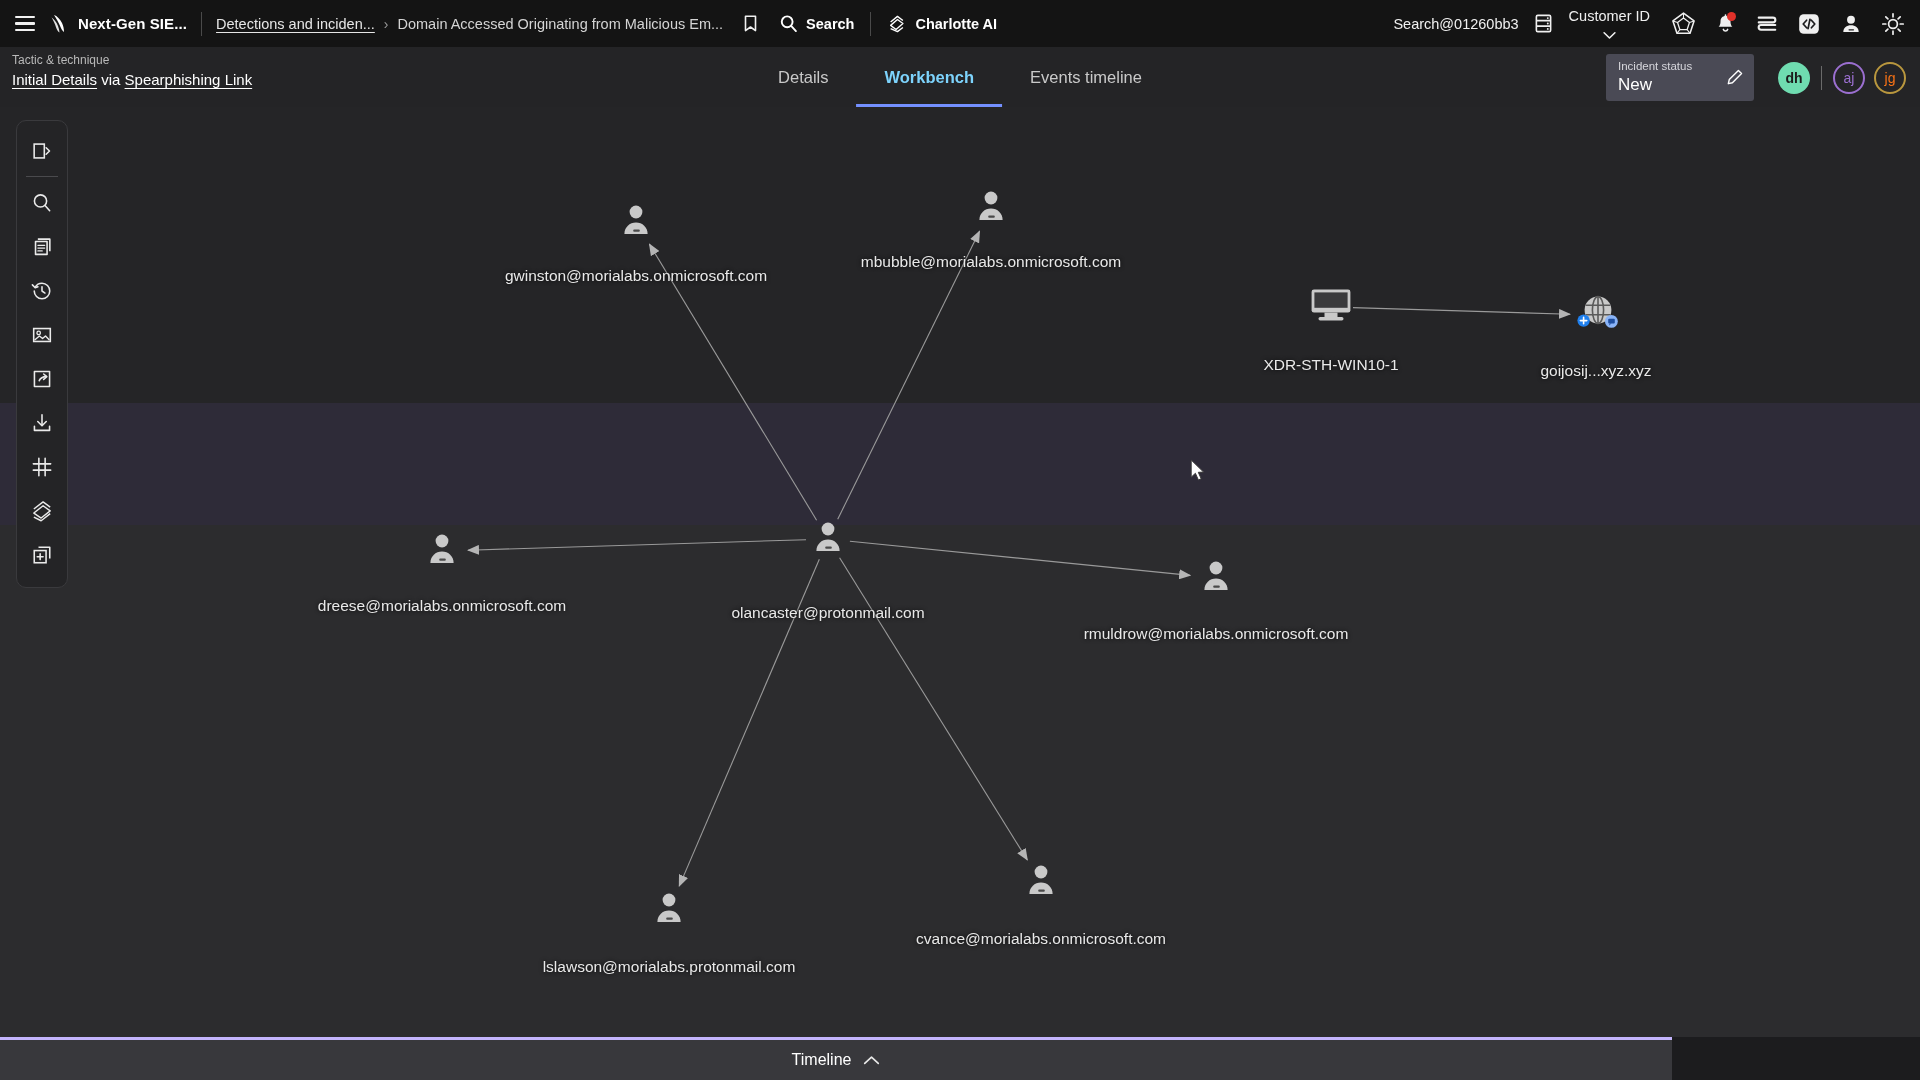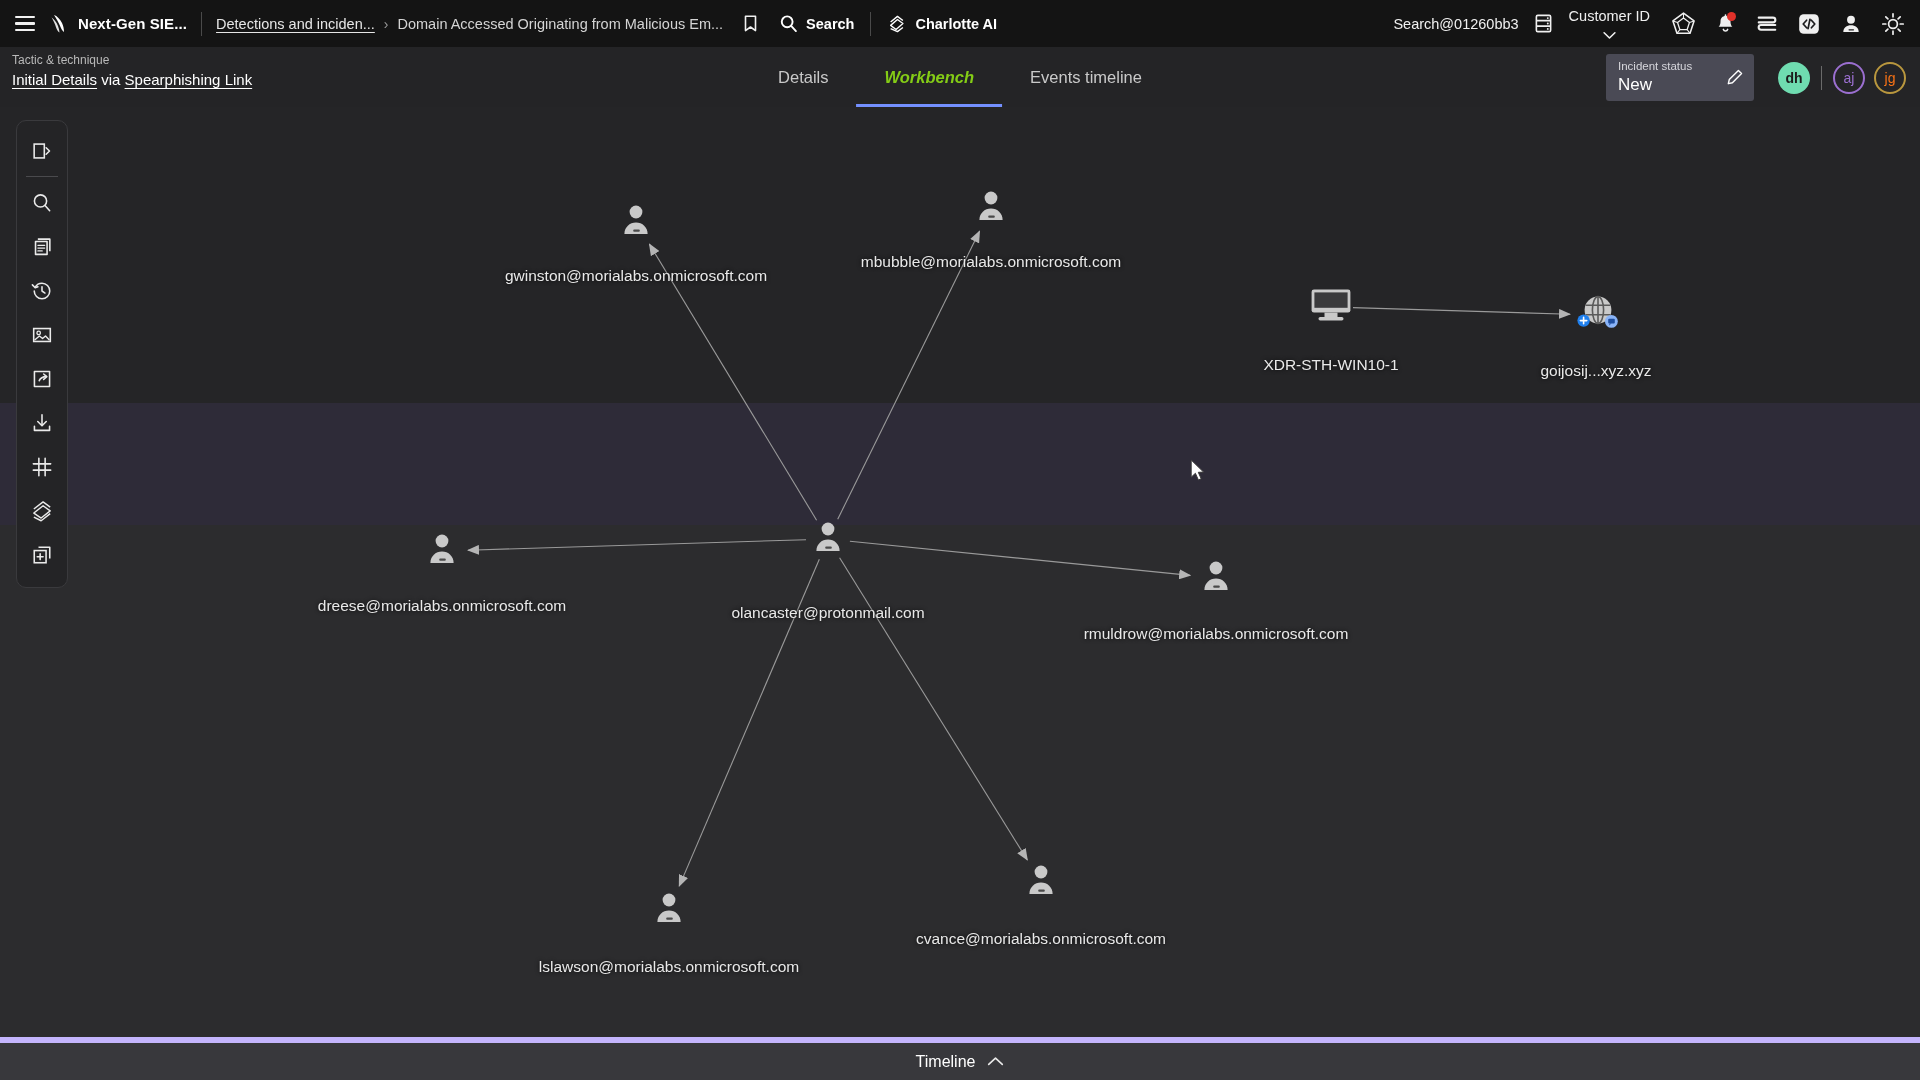--- a/index.html
+++ b/index.html
@@ -56,21 +56,21 @@
   .tactic { position: absolute; left: 12px; top: 6px; }
   .tactic-label { color: #b9b9b9; font-size: 12px; line-height: 15px; }
   .tactic-value { color: #fff; font-size: 15px; line-height: 20px; margin-top: 2px; white-space: nowrap; }
   .tactic-value a { color: #fff; text-decoration: underline; text-underline-offset: 3px; cursor: pointer; }
   .tabs { position: absolute; left: 50%; transform: translateX(-50%); top: 0; height: 60px; display: flex; align-items: stretch; gap: 0; }
   .tab {
     display: flex; align-items: center; justify-content: center;
     padding: 0 28px; font-size: 16.5px; color: #c9c9c9; cursor: pointer;
     position: relative; white-space: nowrap;
   }
-  .tab.active { color: #84cc16; font-weight: 700; font-style: italic; }
+  .tab.active { color: #7dd3fc; font-weight: 700; }
   .tab.active::after {
     content: ""; position: absolute; left: 0; right: 0; bottom: 0;
     height: 3px; background: #7490ff;
   }
   .status-cluster { position: absolute; right: 14px; top: 7px; display: flex; align-items: center; gap: 0; }
   .status-chip {
     background: #4a4a55; border-radius: 3px; width: 148px; height: 47px;
     padding: 5px 10px 13px 12px; position: relative; cursor: pointer; margin-right: 24px;
   }
   .status-chip-label { color: #d6d6dc; font-size: 11.5px; line-height: 14px; }
@@ -113,22 +113,22 @@
     padding: 8px 0 10px; z-index: 30;
   }
   .tool {
     width: 40px; height: 44px; display: flex; align-items: center; justify-content: center;
     cursor: pointer;
   }
   .tool-sep { width: 32px; height: 1px; background: #4a4a4d; margin: 3px 0 4px; }
 
   
   .timeline-bar {
-    position: absolute; left: 0; bottom: 0; width: 1920px; height: 43px;
-    background: #38383c; border-top: 6px solid #c4b5fd;
+    position: absolute; left: 0; bottom: 0; width: 1672px; height: 43px;
+    background: #38383c; border-top: 3px solid #c4b5fd;
     display: flex; align-items: center; justify-content: center; gap: 12px;
     cursor: pointer; z-index: 40;
   }
   .timeline-bar .tl-text { color: #fff; font-size: 16px; }
 
   
   .cursor { position: absolute; z-index: 50; pointer-events: none; }
 </style>
 </head>
 <body>
@@ -335,21 +335,21 @@
             <circle cx="15" cy="8" r="6.4" fill="#c9c9c9"></circle>
             <path d="M3.4 30c0-6.6 5.2-11.4 11.6-11.4S26.6 23.4 26.6 30z" fill="#c9c9c9"></path>
             <rect x="12.2" y="25.6" width="6.6" height="2.2" rx="1" fill="#4a4a4a"></rect>
           </svg></div>
         <div class="node-label" style="left: 1216px; top: 518px;">rmuldrow@morialabs.onmicrosoft.com</div>
         <div class="node" style="left: 669px; top: 803px;"><svg width="30" height="32" viewBox="0 0 30 32">
             <circle cx="15" cy="8" r="6.4" fill="#c9c9c9"></circle>
             <path d="M3.4 30c0-6.6 5.2-11.4 11.6-11.4S26.6 23.4 26.6 30z" fill="#c9c9c9"></path>
             <rect x="12.2" y="25.6" width="6.6" height="2.2" rx="1" fill="#4a4a4a"></rect>
           </svg></div>
-        <div class="node-label" style="left: 669px; top: 851px;">lslawson@morialabs.onmicrosoft.com</div>
+        <div class="node-label" style="left: 669px; top: 851px;">lslawson@morialabs.protonmail.com</div>
         <div class="node" style="left: 1041px; top: 775px;"><svg width="30" height="32" viewBox="0 0 30 32">
             <circle cx="15" cy="8" r="6.4" fill="#c9c9c9"></circle>
             <path d="M3.4 30c0-6.6 5.2-11.4 11.6-11.4S26.6 23.4 26.6 30z" fill="#c9c9c9"></path>
             <rect x="12.2" y="25.6" width="6.6" height="2.2" rx="1" fill="#4a4a4a"></rect>
           </svg></div>
         <div class="node-label" style="left: 1041px; top: 823px;">cvance@morialabs.onmicrosoft.com</div>
       </div>
 
     <svg class="cursor" id="mouse-cursor" width="16" height="24" viewBox="0 0 16 24" style="left: 1190px; top: 352px;">
       <path d="M1.2 1L1.2 18.2 5.4 14.3 8.4 21 11.2 19.7 8.3 13.3 13.6 13.1z" fill="#fff" stroke="#3a3a3a" stroke-width="1"></path>

